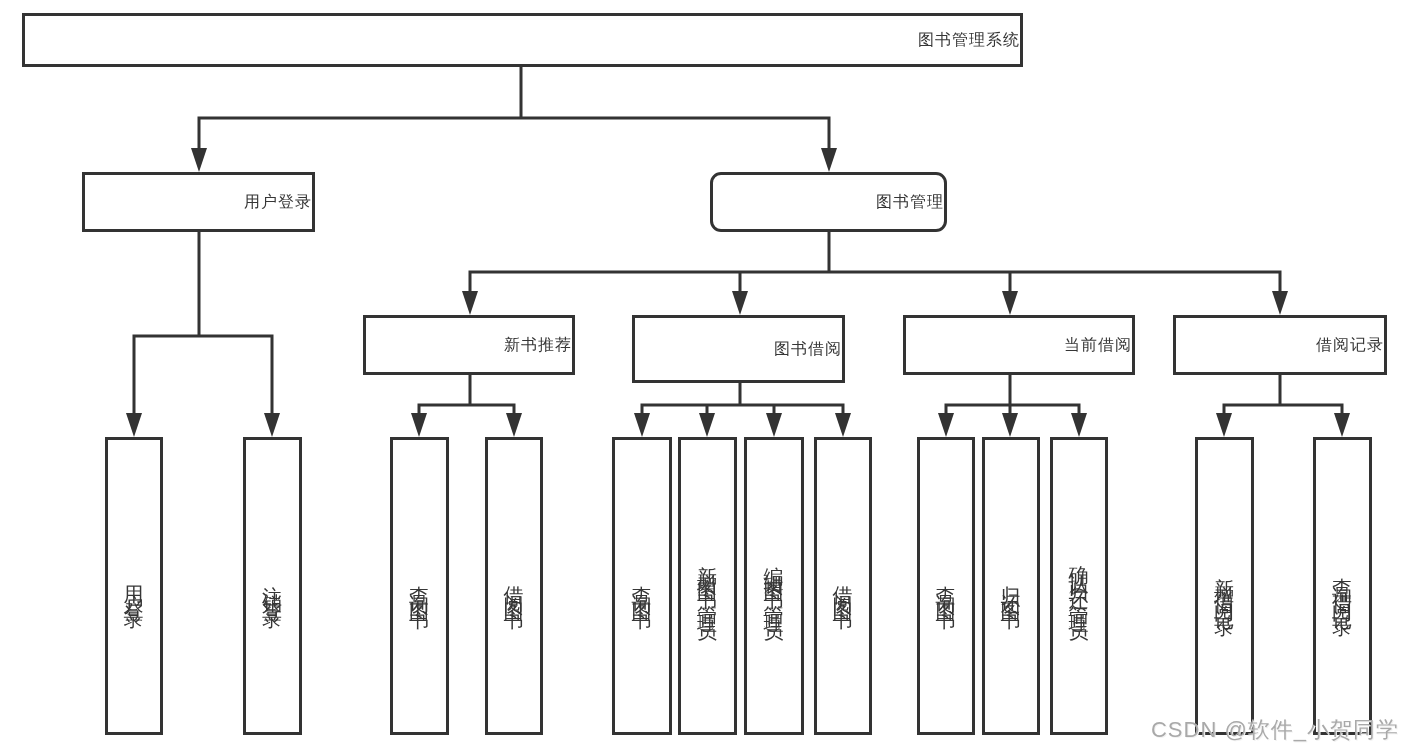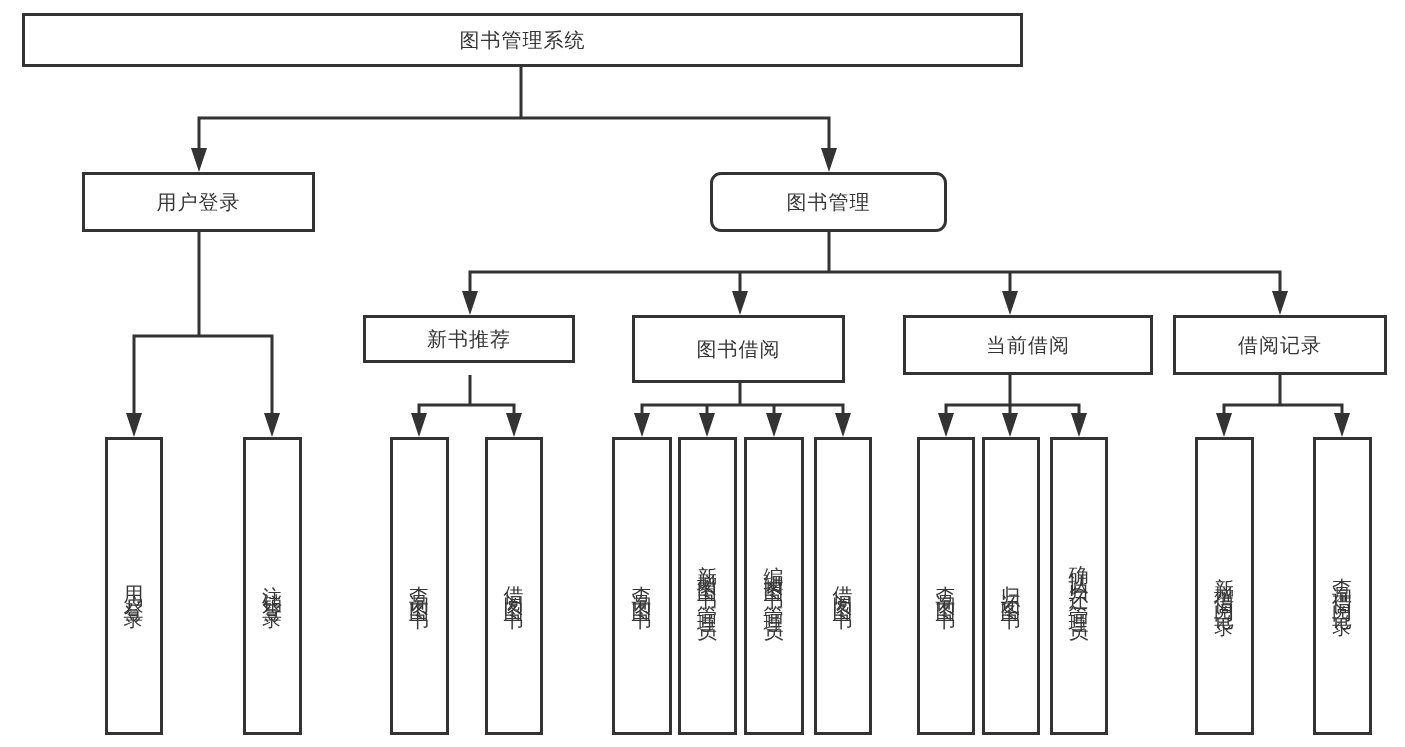--- a/index.html
+++ b/index.html
@@ -26,42 +26,43 @@
     box-sizing: border-box;
     border: 3px solid #333333;
     background: #ffffff;
     color: #363636;
     display: flex;
     align-items: center;
     justify-content: center;
     z-index: 2;
   }
   .hbox {
-    font-size: 20px;
+    font-size: 16px;
     letter-spacing: 1px;
+    justify-content: flex-end;
   }
   .vbox {
     top: 437px;
     height: 298px;
     font-size: 20px;
   }
   .vbox .vtext {
     writing-mode: vertical-rl;
     text-orientation: mixed;
     letter-spacing: 8px;
     line-height: 1.1;
     white-space: nowrap;
   }
   
   .b-root { left: 22px;  top: 13px;  width: 1001px; height: 54px; }
   .b-login{ left: 82px;  top: 172px; width: 233px;  height: 60px; }
   .b-mgmt { left: 710px; top: 172px; width: 237px;  height: 60px; border-radius: 11px; }
-  .b-m1   { left: 363px; top: 315px; width: 212px;  height: 48px; }
+  .b-m1   { left: 363px; top: 315px; width: 212px;  height: 60px; }
   .b-m2   { left: 632px; top: 315px; width: 213px;  height: 68px; }
-  .b-m3   { left: 903px; top: 315px; width: 250px;  height: 60px; }
+  .b-m3   { left: 903px; top: 315px; width: 232px;  height: 60px; }
   .b-m4   { left: 1173px;top: 315px; width: 214px;  height: 60px; }
   
   .b-l1  { left: 105px;  width: 58px; }
   .b-l2  { left: 243px;  width: 59px; }
   .b-l3  { left: 390px;  width: 59px; }
   .b-l4  { left: 485px;  width: 58px; }
   .b-l5  { left: 612px;  width: 60px; }
   .b-l6  { left: 678px;  width: 59px; }
   .b-l7  { left: 744px;  width: 60px; }
   .b-l8  { left: 814px;  width: 58px; }
@@ -175,13 +176,14 @@
   <div class="node vbox b-l11">
     <span class="vtext">确认归还（管理员）</span>
   </div>
   <div class="node vbox b-l12">
     <span class="vtext">新增借阅记录</span>
   </div>
   <div class="node vbox b-l13">
     <span class="vtext">查询借阅记录</span>
   </div>
 
+  <div id="watermark">CSDN @软件_小贺同学</div>
 </div>
 
 </body></html>

